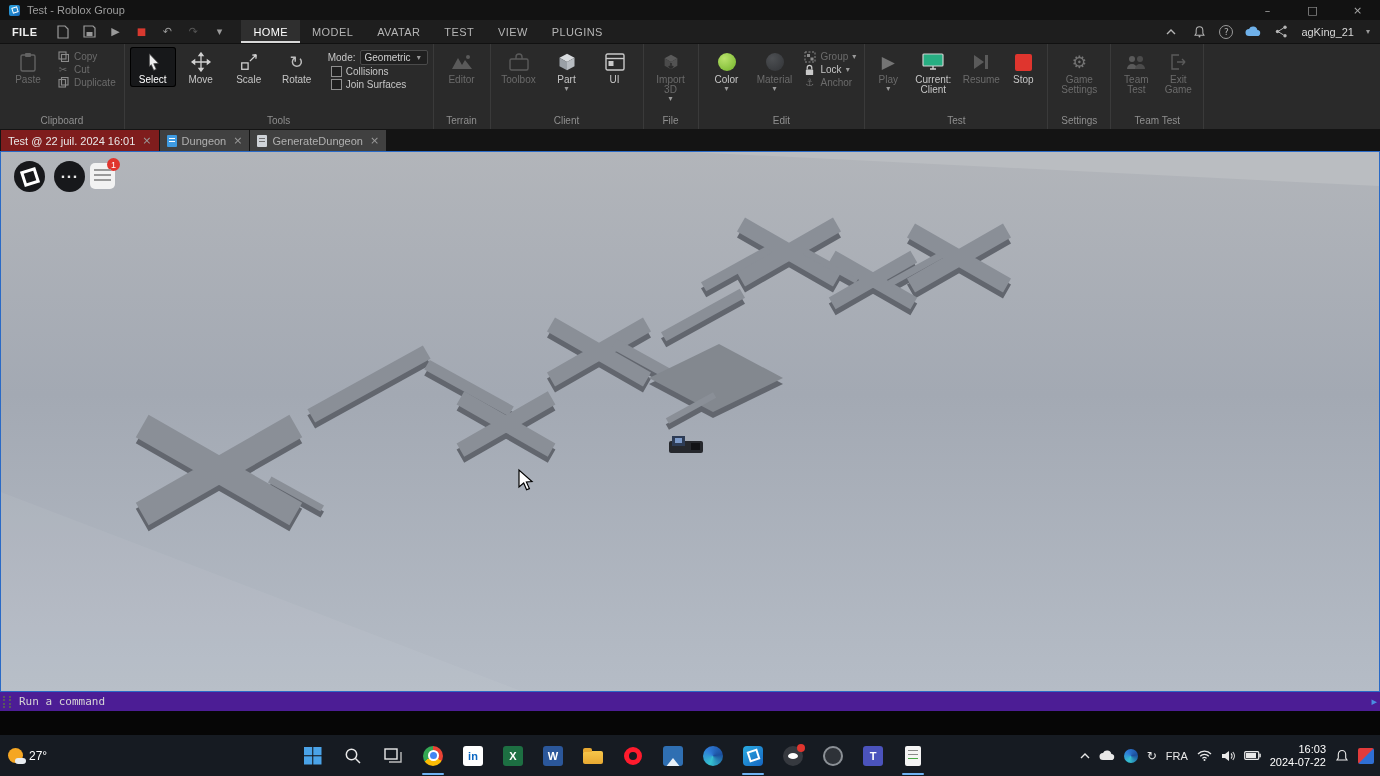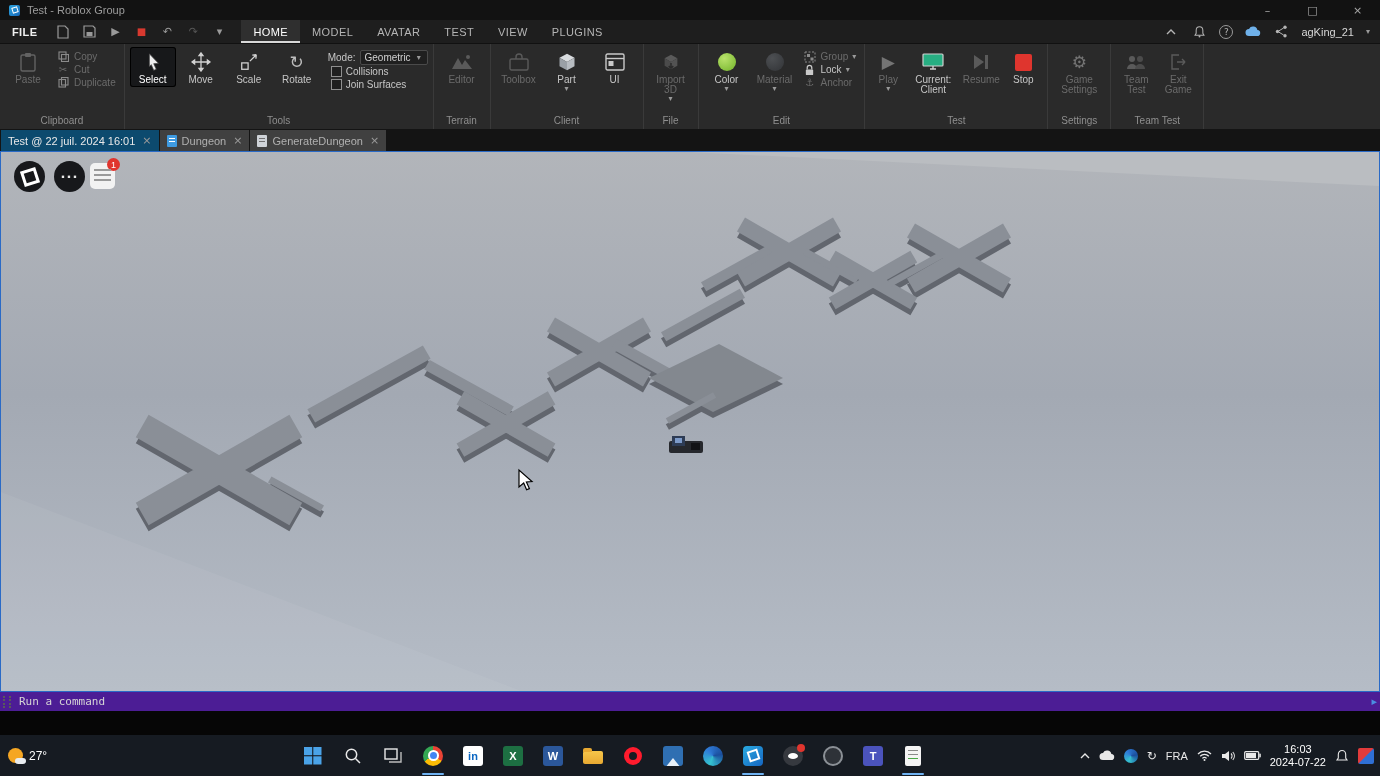--- a/index.html
+++ b/index.html
@@ -56,21 +56,21 @@
   .color-circ{background:radial-gradient(circle at 35% 30%,#b9e26b,#72b32a);}
   .mat-circ{background:radial-gradient(circle at 35% 30%,#70757c,#393d43);}
   .stopsq{width:17px;height:17px;background:#df352e;border-radius:2px;}
   .g18{font-size:17px;color:#bdbdbd;}
 
   
   .doctabs{position:absolute;top:130px;left:0;right:0;height:21px;background:#141414;
            display:flex;align-items:stretch;gap:1px;padding-left:1px;}
   .dtab{display:flex;align-items:center;gap:5px;padding:0 7px;background:#404040;
         color:#b0b0b0;font-size:11px;}
-  .dtab.active{background:#0c4a6e;color:#e8e8e8;}
+  .dtab.active{background:#7f1d1d;color:#e8e8e8;}
   .dtab .close{color:#9a9a9a;font-size:11px;margin-left:2px;}
   .script-ic{width:10px;height:12px;border-radius:1px;position:relative;}
   .script-blue{background:#3e9ae0;}
   .script-gray{background:#cfd3d8;}
   .script-ic::after{content:"";position:absolute;left:2px;right:2px;top:3px;height:1.5px;background:#fff;
                     box-shadow:0 3px 0 #fff;}
   .script-gray::after{background:#707070;box-shadow:0 3px 0 #707070;}
 
   
   .viewport{position:absolute;top:151px;left:0;right:0;height:541px;border:1px solid #2a6ac6;
@@ -123,21 +123,21 @@
   .roblox-t i{display:block;width:7px;height:7px;border:2px solid #fff;transform:rotate(-18deg);}
   .doc-t{width:16px;height:20px;background:#f4f4f4;border-radius:2px;position:relative;}
   .doc-t::after{content:"";position:absolute;left:3px;right:3px;top:4px;height:1.5px;background:#8a8a8a;
                 box-shadow:0 4px 0 #8a8a8a,0 8px 0 #49a847;}
   .pic-t{width:20px;height:20px;border-radius:3px;background:#2f6fb2;position:relative;overflow:hidden;}
   .pic-t::after{content:"";position:absolute;bottom:-2px;left:2px;border-left:8px solid transparent;
                 border-right:8px solid transparent;border-bottom:10px solid #e8f0f8;}
   .tray{position:absolute;right:2px;top:0;height:41px;display:flex;align-items:center;gap:9px;padding-right:4px;}
   .tri{display:flex;align-items:center;justify-content:center;color:#e8e8e8;}
   .lang{color:#e8e8e8;font-size:11px;}
-  .clock{display:flex;flex-direction:column;align-items:center;color:#fff;font-size:11px;line-height:13px;}
+  .clock{display:flex;flex-direction:column;align-items:flex-end;color:#fff;font-size:11px;line-height:13px;}
   .tray-app{width:16px;height:16px;border-radius:2px;background:linear-gradient(135deg,#e23b3b 48%,#2f6fd4 52%);}
 </style>
 </head>
 <body>
 
 <div class="titlebar">
   <span class="app-ico"></span>
   <span>Test - Roblox Group</span>
   <div class="win-ctl">
     <span class="glyphf">–</span>

